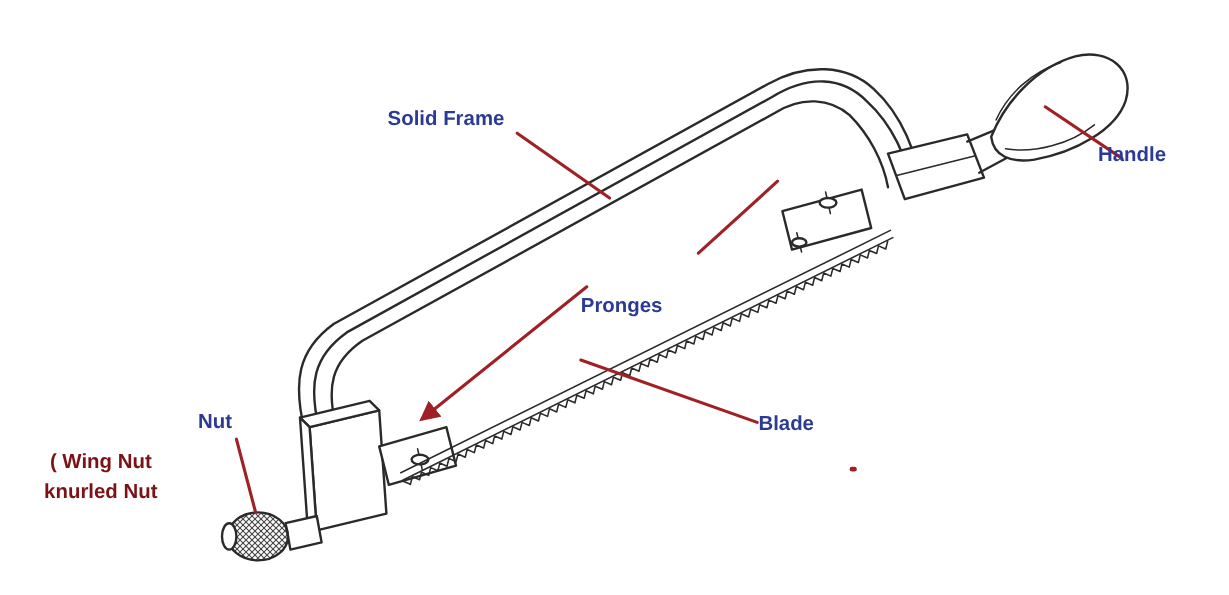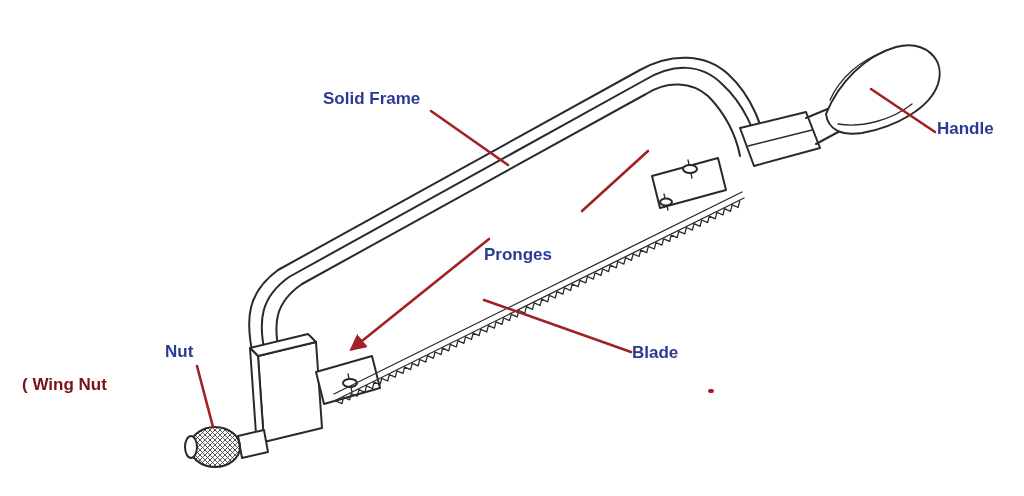--- a/index.html
+++ b/index.html
@@ -22,21 +22,21 @@
   .label{
     position:absolute;
     font-weight:bold;
     font-size:17px;
     white-space:nowrap;
     color:var(--label-blue);
   }
   .wingnut{
     position:absolute;
     left:22px;top:372px;width:124px;
-    text-align:left;
+    text-align:center;
     font-weight:bold;
     font-size:17px;
     line-height:25px;
     color:var(--wing-red);
   }
   .stray{
     position:absolute;
     left:708px;top:389px;
     width:6px;height:4px;border-radius:2px;
     background:var(--leader-red);
@@ -109,26 +109,27 @@
       <line class="leader" x1="935" y1="132" x2="871" y2="89"></line>
       <line class="leader" x1="582" y1="211" x2="648" y2="151"></line>
       <line class="leader" x1="489" y1="239" x2="352" y2="349" marker-end="url(#arrow)"></line>
       <line class="leader" x1="631" y1="352" x2="484" y2="300"></line>
       <line class="leader" x1="197" y1="366" x2="213" y2="427"></line>
     </g>
   </svg>
 
   <div class="label" style="left:323px;top:89px;">Solid Frame</div>
 
-  <div class="label" style="left:937px;top:119px;">Handle</div>
+  <div class="label" style="left:915px;top:119px;">Handle</div>
 
   <div class="label" style="left:484px;top:213px;margin-top:32px;">Pronges</div>
 
   <div class="label" style="left:165px;top:342px;">Nut</div>
 
   <div class="label" style="left:632px;top:343px;">Blade</div>
 
   <div class="wingnut">
     <div>( Wing Nut</div>
+    <div>knurled Nut</div>
   </div>
 
   <div class="stray"></div>
 </div>
 
 </body></html>

